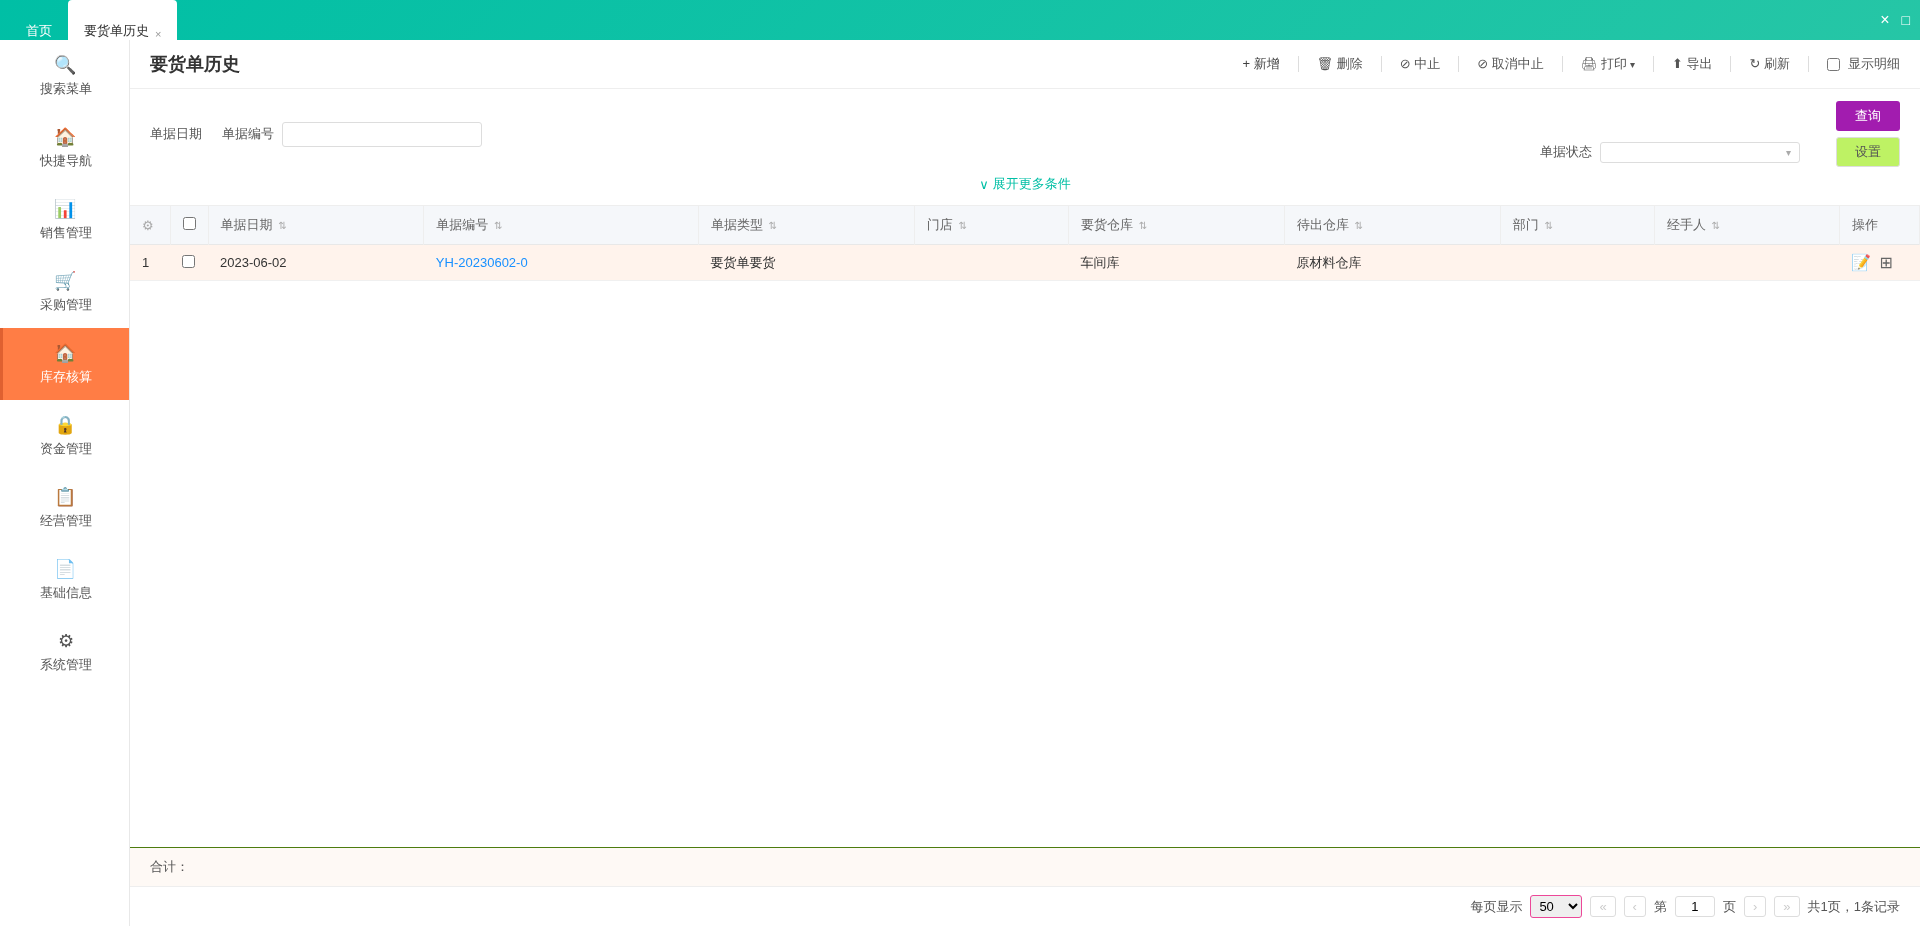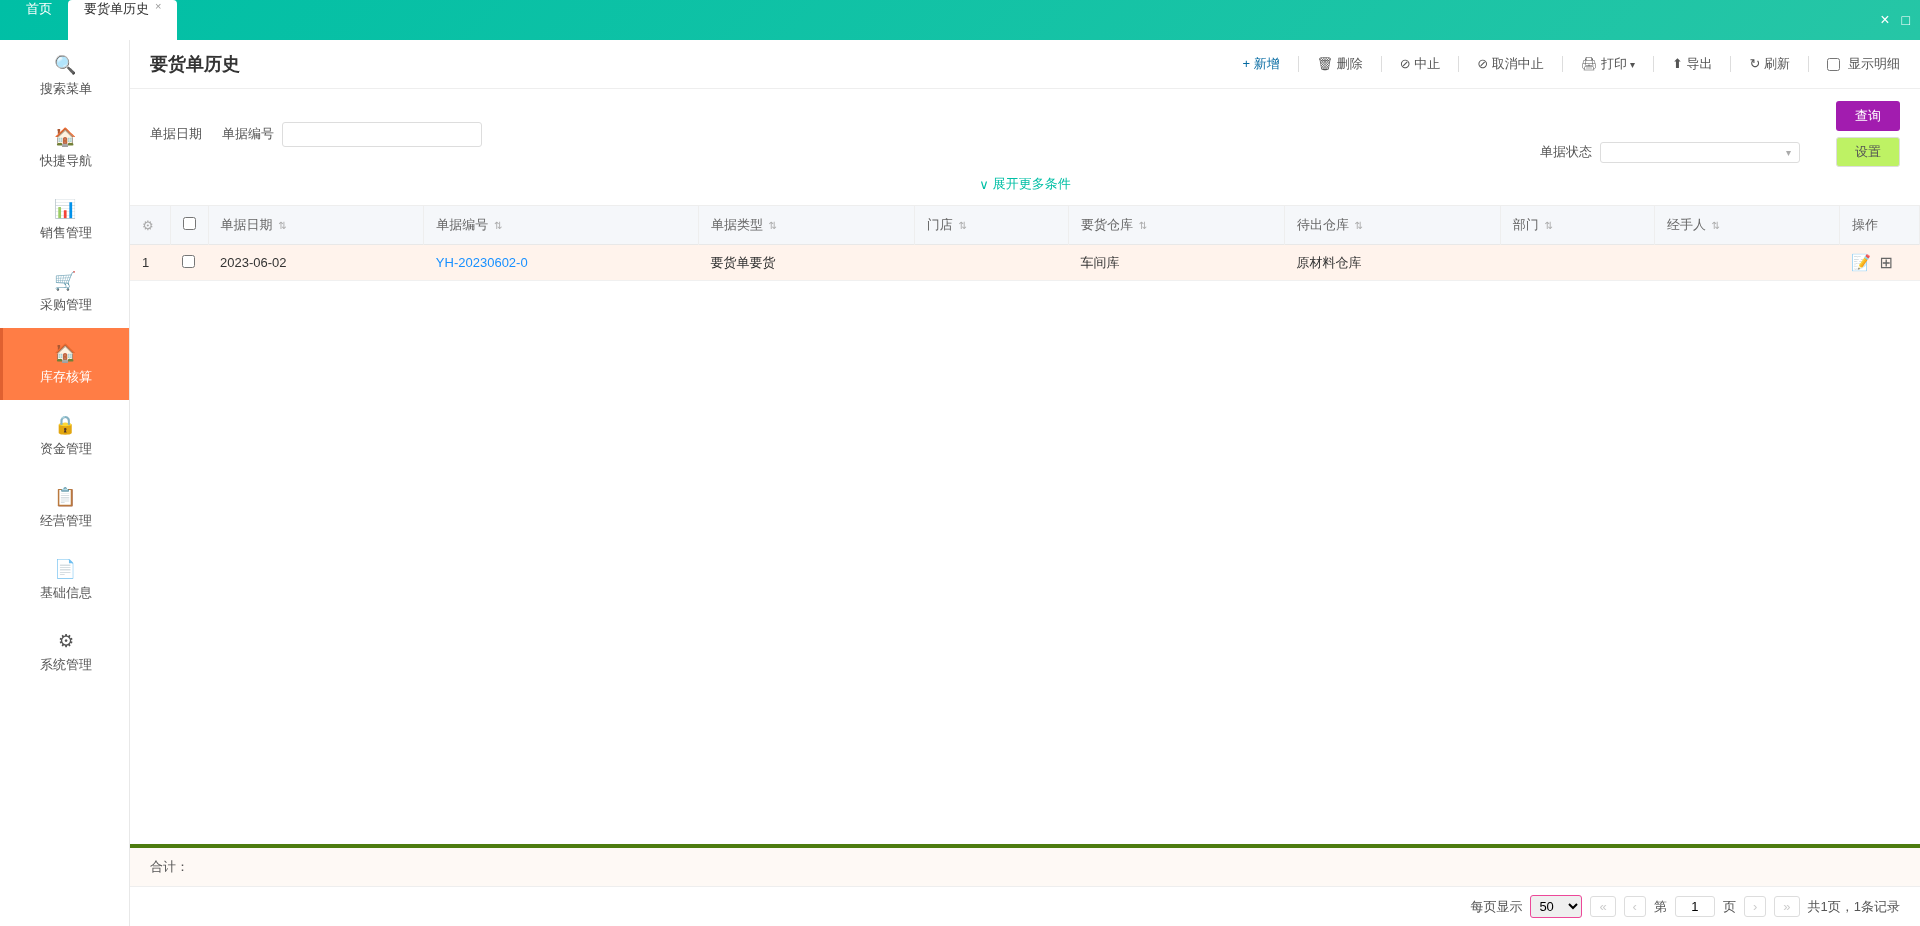--- a/index.html
+++ b/index.html
@@ -13,21 +13,21 @@
       align-items: center;
       padding: 0 10px;
       gap: 0;
       color: white;
       flex-shrink: 0;
     }
     .top-tab {
       height: 40px;
       padding: 0 16px;
       display: flex;
-      align-items: flex-start;
+      align-items: flex-end;
       cursor: pointer;
       font-size: 13px;
       color: white;
       gap: 6px;
     }
     .top-tab.active {
       background: white;
       color: #333;
       border-radius: 4px 4px 0 0;
     }
@@ -108,21 +108,21 @@
     }
     .header-action-btn {
       display: flex;
       align-items: center;
       gap: 3px;
       cursor: pointer;
       color: #555;
       font-size: 13px;
       white-space: nowrap;
     }
-    .header-action-btn.new-btn { color: #0369a1; }
+    .header-action-btn.new-btn { color: #404040; }
     .btn-query {
       background: #a21caf;
       color: white;
       border: none;
       padding: 6px 18px;
       border-radius: 3px;
       cursor: pointer;
       font-size: 13px;
     }
     .btn-setting {
@@ -256,21 +256,21 @@
       white-space: nowrap;
     }
     .link-text { color: #1890ff; cursor: pointer; text-decoration: none; }
     .action-icons { display: flex; gap: 8px; align-items: center; }
     .action-icon { cursor: pointer; color: #666; font-size: 16px; }
 
     
     .table-footer {
       background: #fef9f5;
       padding: 10px 20px;
-      border-top: 4px solid #4d7c0f;
+      border-top: 1px solid #4d7c0f;
       font-size: 13px;
       color: #555;
       flex-shrink: 0;
     }
 
     
     .pagination-bar {
       display: flex;
       align-items: center;
       justify-content: flex-end;

